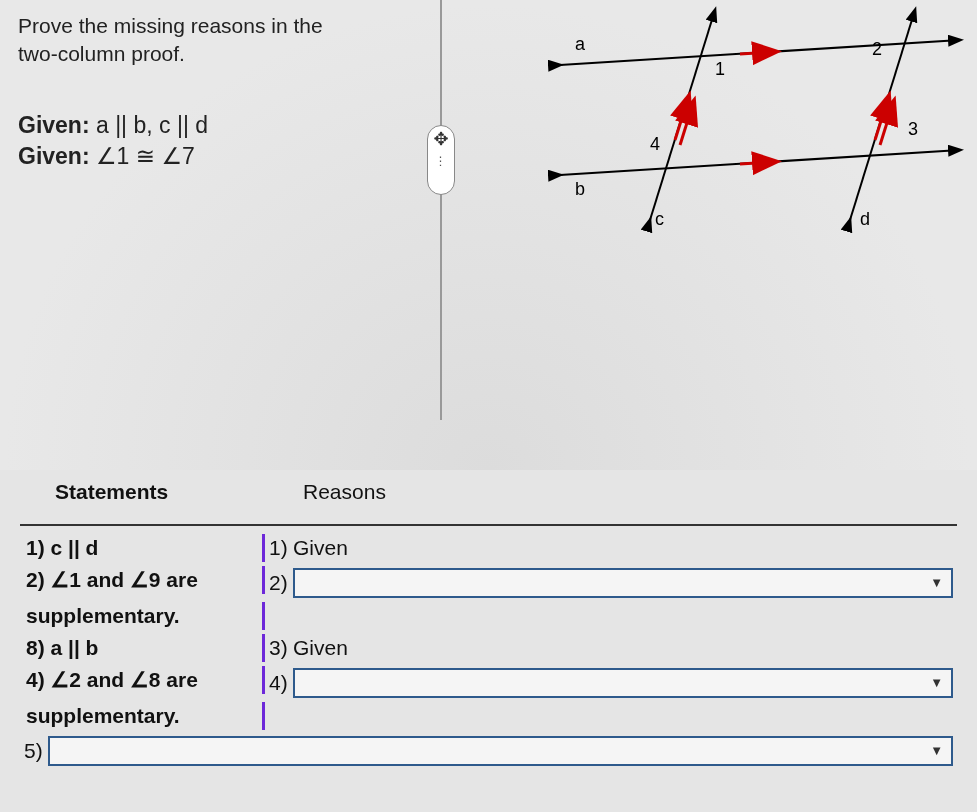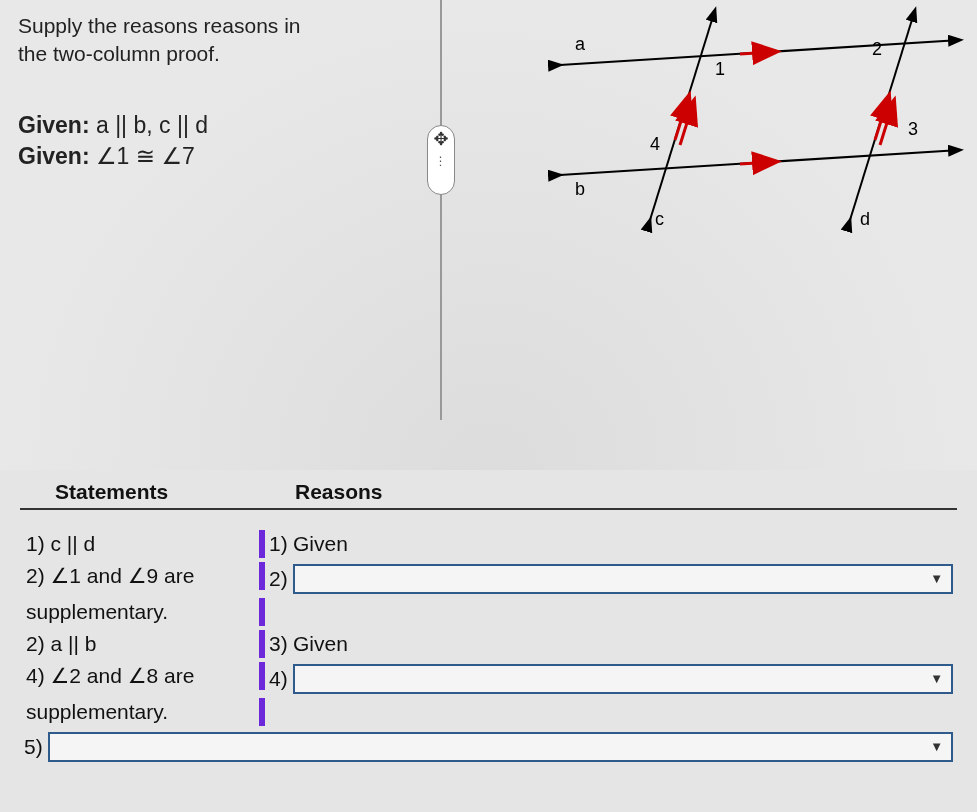--- a/index.html
+++ b/index.html
@@ -84,42 +84,44 @@
       padding: 0 20px;
     }
     .proof-table {
       width: 100%;
       font-size: 21px;
       color: #111;
     }
     .proof-table .headers {
       display: flex;
       border-bottom: 2px solid #333;
-      padding-bottom: 4px;
-      margin-bottom: 20px;
+      padding-bottom: 20px;
+      margin-bottom: 8px;
+      gap: 8px;
     }
     .proof-table .headers .col-s {
       width: 245px;
       font-weight: bold;
       padding-left: 35px;
     }
     .proof-table .headers .col-r {
-      font-weight: bold;
+      font-weight: normal;
       padding-left: 30px;
     }
     .proof-row {
       display: flex;
       align-items: flex-start;
       min-height: 30px;
       margin-bottom: 2px;
     }
     .proof-row .stmt {
       width: 245px;
-      border-right: 6px solid #6d28d9;
+      border-right: 3px solid #6d28d9;
       padding: 2px 4px 2px 6px;
+      font-weight: bold;
     }
     .proof-row .rsn {
       flex: 1;
       padding: 2px 4px 2px 4px;
       display: flex;
       align-items: center;
       gap: 2px;
     }
     .proof-row .rsn .num {
       min-width: 22px;
@@ -147,21 +149,21 @@
       width: 710px;
     }
     .dropdown.narrow {
       width: 520px;
     }
   </style>
 </head>
 <body>
 
 <div class="top-section">
-  <div class="problem-text">Supply the reasons reasons in the two-column proof.</div>
+  <div class="problem-text">Prove the missing reasons in the two-column proof.</div>
   <div class="given-prove">
     <div><b>Given:</b><span> a || b, c || d</span></div>
     <div><b>Given:</b><span> ∠1 ≅ ∠7</span></div>
   </div>
 
   <div class="divider-vertical"></div>
   <div class="drag-handle">
     <span class="cross">✥</span>
     <span class="dots">⋮</span>
   </div>
@@ -226,21 +228,21 @@
           <span class="num">2)</span>
           <div class="dropdown narrow"></div>
         </div>
     </div>
     <div class="proof-row">
       <div class="stmt continuation">supplementary.</div>
       <div class="rsn"></div>
     </div>
 
     <div class="proof-row">
-      <div class="stmt">2) a || b</div>
+      <div class="stmt">8) a || b</div>
       <div class="rsn">
           <span class="num">3)</span> 
           <span>Given</span>
         </div>
     </div>
 
     <div class="proof-row">
       <div class="stmt">4) ∠2 and ∠8 are</div>
       <div class="rsn">
           <span class="num">4)</span>

